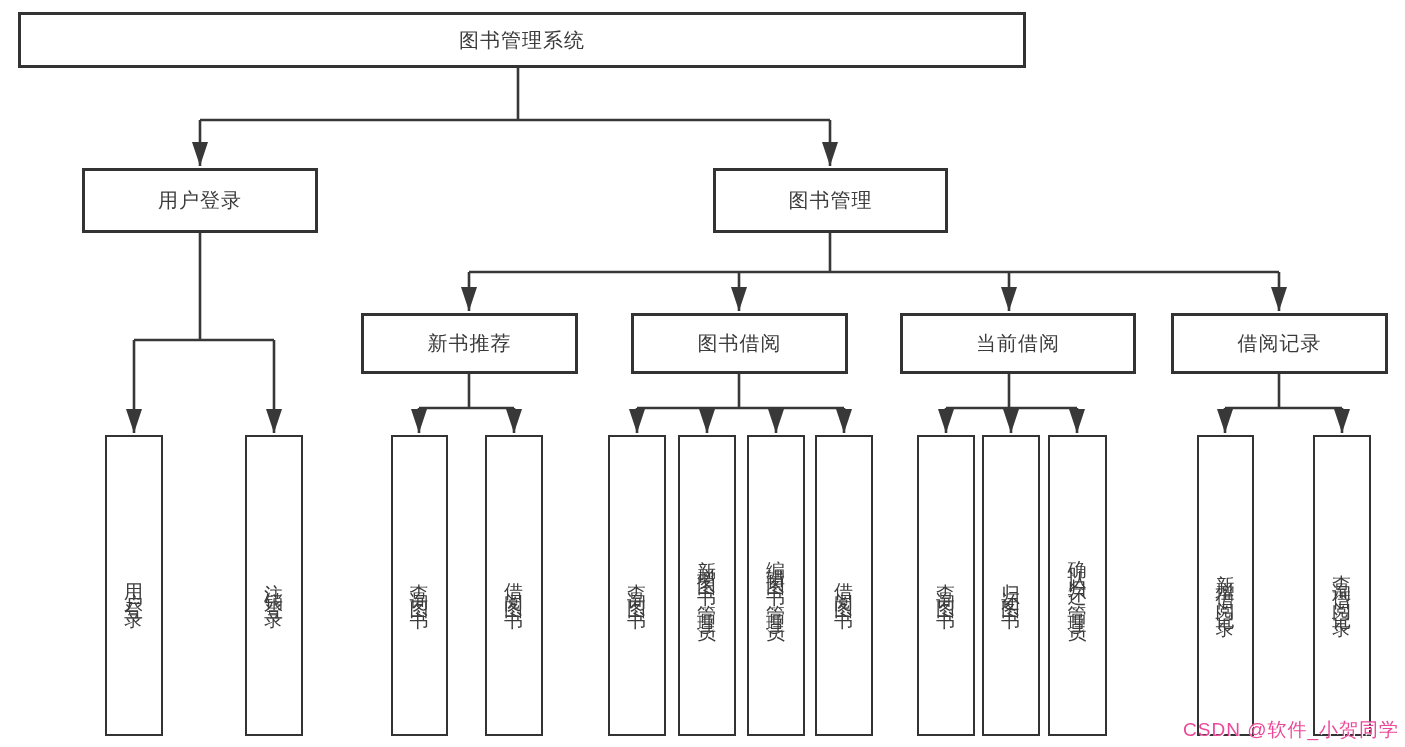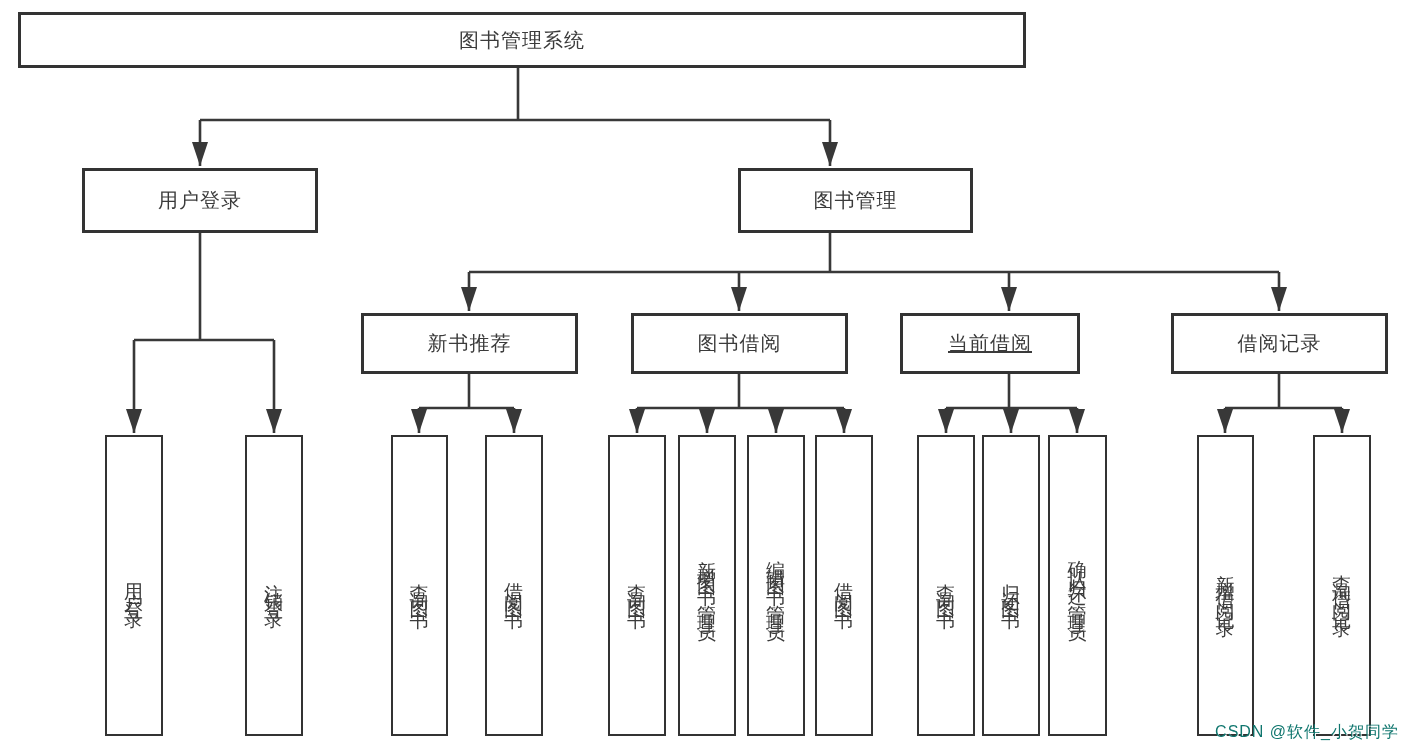--- a/index.html
+++ b/index.html
@@ -50,22 +50,22 @@
     letter-spacing: 9px;
     line-height: 1.0;
     color: #3b3b3b;
     white-space: nowrap;
   }
   #watermark {
     position: absolute;
     right: 6px;
     bottom: 4px;
     z-index: 5;
-    font-size: 16px;
-    color: #0f766e;
+    font-size: 19px;
+    color: #ec4899;
     text-shadow: 1px 1px 0 #ffffff;
     letter-spacing: 1px;
     text-align: center;
   }
 </style>
 </head>
 <body>
 
 <div id="canvas">
 
@@ -113,31 +113,31 @@
     </g>
   </svg>
 
   <div class="node root" style="left:12px; top:12px; width:1008px; height:56px;margin-left:6px;">
     <span>图书管理系统</span>
   </div>
 
   <div class="node lvl" style="left:82px; top:168px; width:236px; height:65px;">
     <span>用户登录</span>
   </div>
-  <div class="node lvl" style="left:738px; top:168px; width:235px; height:65px;">
+  <div class="node lvl" style="left:713px; top:168px; width:235px; height:65px;">
     <span>图书管理</span>
   </div>
 
   <div class="node lvl" style="left:361px; top:313px; width:217px; height:61px;">
     <span>新书推荐</span>
   </div>
   <div class="node lvl" style="left:631px; top:313px; width:217px; height:61px;">
     <span>图书借阅</span>
   </div>
-  <div class="node lvl" style="left:900px; top:313px; width:180px; height:61px;text-decoration:underline;">
+  <div class="node lvl" style="left:900px; top:313px; width:236px; height:61px;">
     <span>当前借阅</span>
   </div>
   <div class="node lvl" style="left:1171px; top:313px; width:217px; height:61px;font-family:Liberation Mono, monospace;">
     <span>借阅记录</span>
   </div>
 
   <div class="node leaf" style="left:105px; top:435px; width:58px; height:301px;">
     <span class="vtext">用户登录</span>
   </div>
   <div class="node leaf" style="left:245px; top:435px; width:58px; height:301px;">

